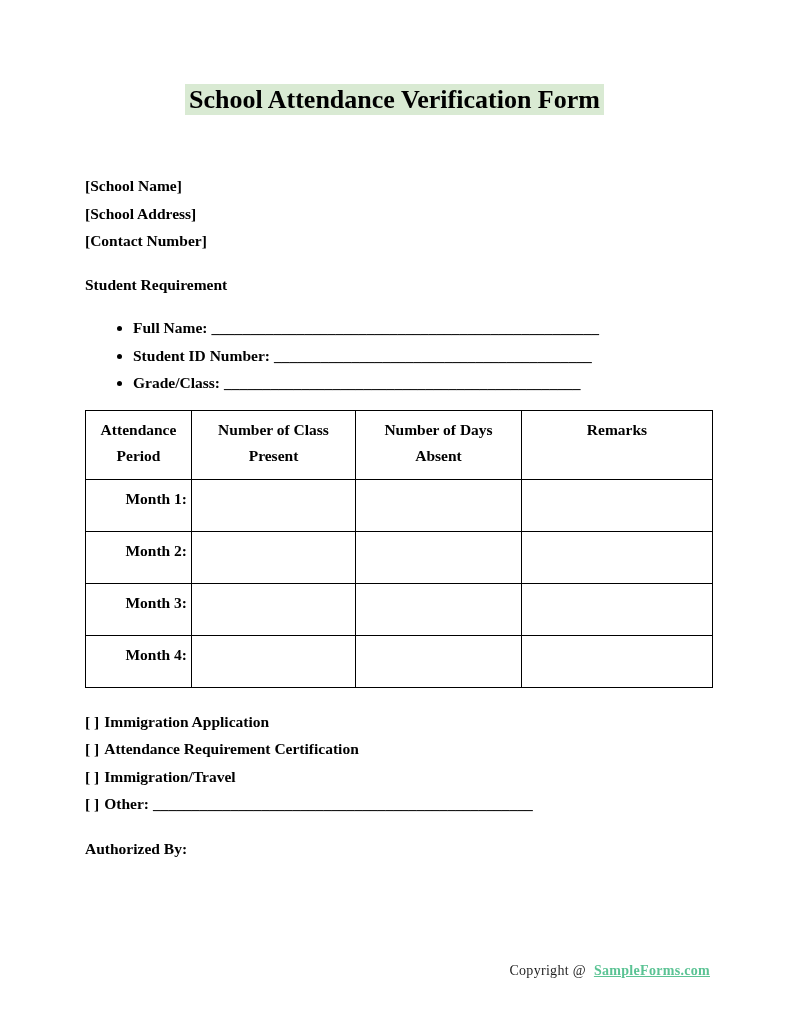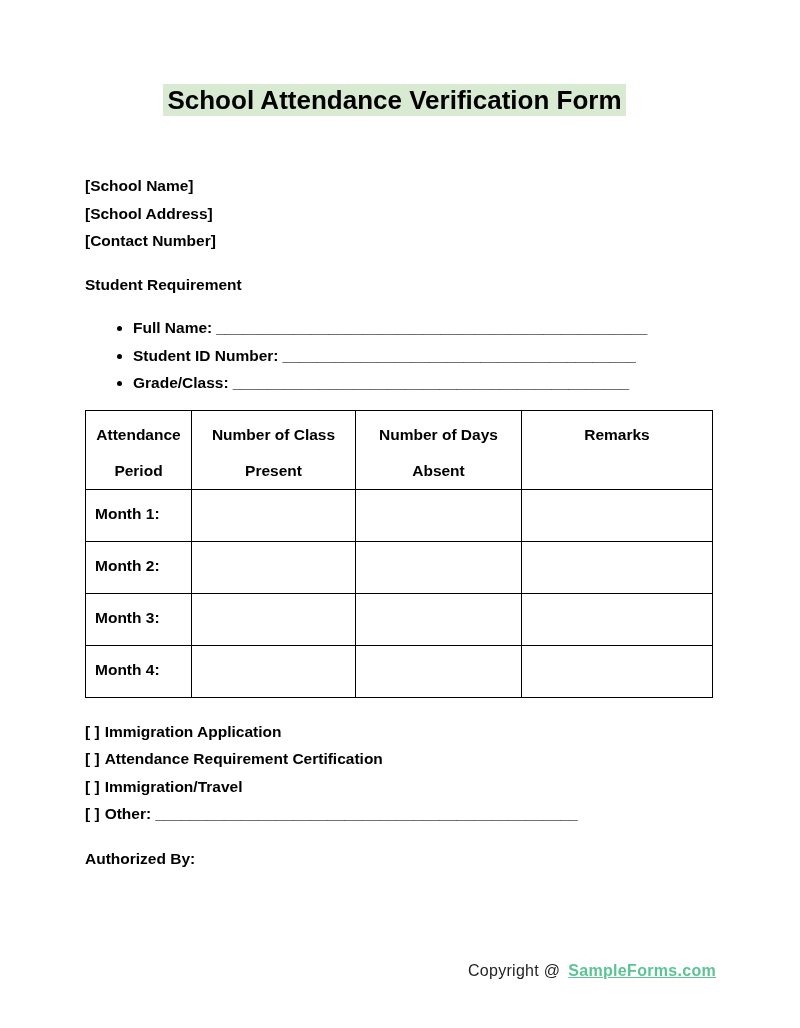--- a/index.html
+++ b/index.html
@@ -18,20 +18,21 @@
   .page {
     position: absolute;
     top: 0; left: 0;
     width: 800px;
     height: 1028px;
     padding: 84px 96px 0 85px;
     box-sizing: border-box;
     font-weight: 700;
     font-size: 15.5px;
     line-height: 27.5px;
+    font-family: Liberation Serif, serif;
   }
   h1.title {
     margin: 0;
     text-align: center;
     font-size: 26px;
     line-height: 32px;
     font-weight: 700;
   }
   h1.title .hl {
     background: #d9ead3;
@@ -52,48 +53,48 @@
   table.attendance {
     margin-top: 13px;
     border-collapse: collapse;
     table-layout: fixed;
     width: 627px;
   }
   table.attendance th, table.attendance td {
     border: 1.4px solid #000000;
     box-sizing: border-box;
     font-size: 15.5px;
-    line-height: 36px;
+    line-height: 26px;
     font-weight: 700;
   }
   table.attendance th {
     height: 69px;
     vertical-align: top;
     text-align: center;
     padding: 6px 6px 0 6px;
   }
   table.attendance td {
     height: 52px;
     vertical-align: top;
-    text-align: left;
+    text-align: right;
     padding: 6px 4px 0 9px;
   }
   col.c1 { width: 106px; }
   col.c2 { width: 164px; }
   col.c3 { width: 166px; }
   col.c4 { width: 191px; }
   .purpose-block { margin-top: 20px; }
   .purpose-block p { margin: 0; line-height: 27.5px; }
   .chk { margin-right: 5px; }
   .authorized { margin: 17px 0 0 0; }
   .footer {
     position: absolute;
     top: 960px;
-    right: 84px;
-    font-size: 16px;
+    right: 90px;
+    font-size: 14px;
     line-height: 22px;
     font-weight: 400;
     color: #1f1f1f;
     letter-spacing: 0.3px;
   }
   .footer .copy { margin-right: 8px; }
   .footer a.site-link {
     color: #5bc394;
     font-weight: 700;
     text-decoration: underline;

